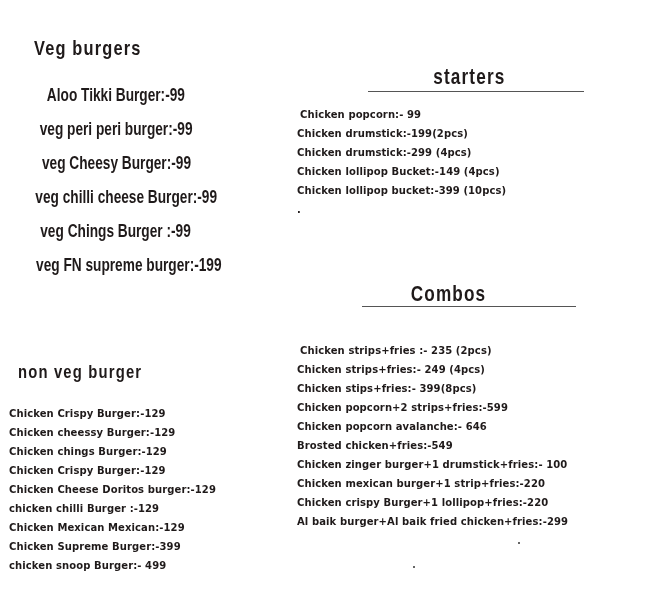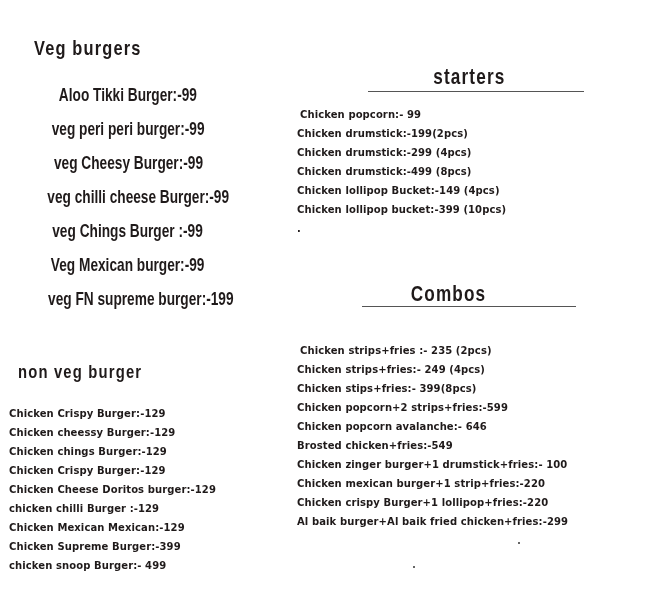--- a/index.html
+++ b/index.html
@@ -1,21 +1,21 @@
 <!DOCTYPE html>
 <html><head>
 <meta charset="utf-8">
 <style>
   html, body { margin: 0; padding: 0; background: #ffffff; }
   body { width: 650px; height: 599px; position: relative; overflow: hidden; color: #1f1a1a; }
   .cond { font-family: "Liberation Sans Narrow", "Liberation Sans", sans-serif; font-weight: bold; transform-origin: left top; white-space: nowrap; }
   .sans { font-family: "DejaVu Sans", sans-serif; font-weight: bold; white-space: nowrap; }
 
   .veg-title { position: absolute; left: 34px; top: 36px; font-size: 21px; letter-spacing: 1.5px; transform: scaleX(0.78); }
-  .veg-list { position: absolute; left: 0; top: 78px; width: 232px; padding-left: 12px; }
+  .veg-list { position: absolute; left: 0; top: 78px; width: 232px; }
   .veg-item { text-align: center; height: 34px; line-height: 34px; font-size: 19px; }
   .veg-item span { display: inline-block; transform: scaleX(0.72); }
 
   .nonveg-title { position: absolute; left: 18px; top: 361px; font-size: 19px; letter-spacing: 1.5px; transform: scaleX(0.78); }
   .nonveg-list { position: absolute; left: 9px; top: 404px; }
   .small-item { font-size: 10px; height: 19px; line-height: 19px; letter-spacing: 0.1px; }
 
   .sec-title { position: absolute; font-size: 22px; letter-spacing: 1.5px; }
   .sec-title span { display: inline-block; transform: scaleX(0.78); }
   .sec-rule { position: absolute; height: 1px; background: #555; }
@@ -34,21 +34,20 @@
 </head>
 <body>
 
 <div class="cond veg-title">Veg burgers</div>
 <div class="veg-list">
   <div class="cond veg-item"><span>Aloo Tikki Burger:-99</span></div>
   <div class="cond veg-item"><span>veg peri peri burger:-99</span></div>
   <div class="cond veg-item"><span>veg Cheesy Burger:-99</span></div>
   <div class="cond veg-item"><span>veg chilli cheese Burger:-99</span></div>
   <div class="cond veg-item"><span>veg Chings Burger :-99</span></div>
-  <div class="cond veg-item"><span>Veg Mexican burger:-99</span></div>
   <div class="cond veg-item"><span>veg FN supreme burger:-199</span></div>
 </div>
 
 <div class="cond nonveg-title">non veg burger</div>
 <div class="nonveg-list">
   <div class="sans small-item">Chicken Crispy Burger:-129</div>
   <div class="sans small-item">Chicken cheessy Burger:-129</div>
   <div class="sans small-item">Chicken chings Burger:-129</div>
   <div class="sans small-item">Chicken Crispy Burger:-129</div>
   <div class="sans small-item">Chicken Cheese Doritos burger:-129</div>
@@ -57,21 +56,20 @@
   <div class="sans small-item">Chicken Supreme Burger:-399</div>
   <div class="sans small-item">chicken snoop Burger:- 499</div>
 </div>
 
 <div class="cond sec-title starters-title"><span>starters</span></div>
 <div class="sec-rule starters-rule"></div>
 <div class="starters-list">
   <div class="sans small-item indent">Chicken popcorn:- 99</div>
   <div class="sans small-item">Chicken drumstick:-199(2pcs)</div>
   <div class="sans small-item">Chicken drumstick:-299 (4pcs)</div>
-  <div class="sans small-item">Chicken drumstick:-499 (8pcs)</div>
   <div class="sans small-item">Chicken lollipop Bucket:-149 (4pcs)</div>
   <div class="sans small-item">Chicken lollipop bucket:-399 (10pcs)</div>
   <div class="sans small-item">.</div>
 </div>
 
 <div class="cond sec-title combos-title"><span>Combos</span></div>
 <div class="sec-rule combos-rule"></div>
 <div class="combos-list">
   <div class="sans small-item indent">Chicken strips+fries :- 235 (2pcs)</div>
   <div class="sans small-item">Chicken strips+fries:- 249 (4pcs)</div>

